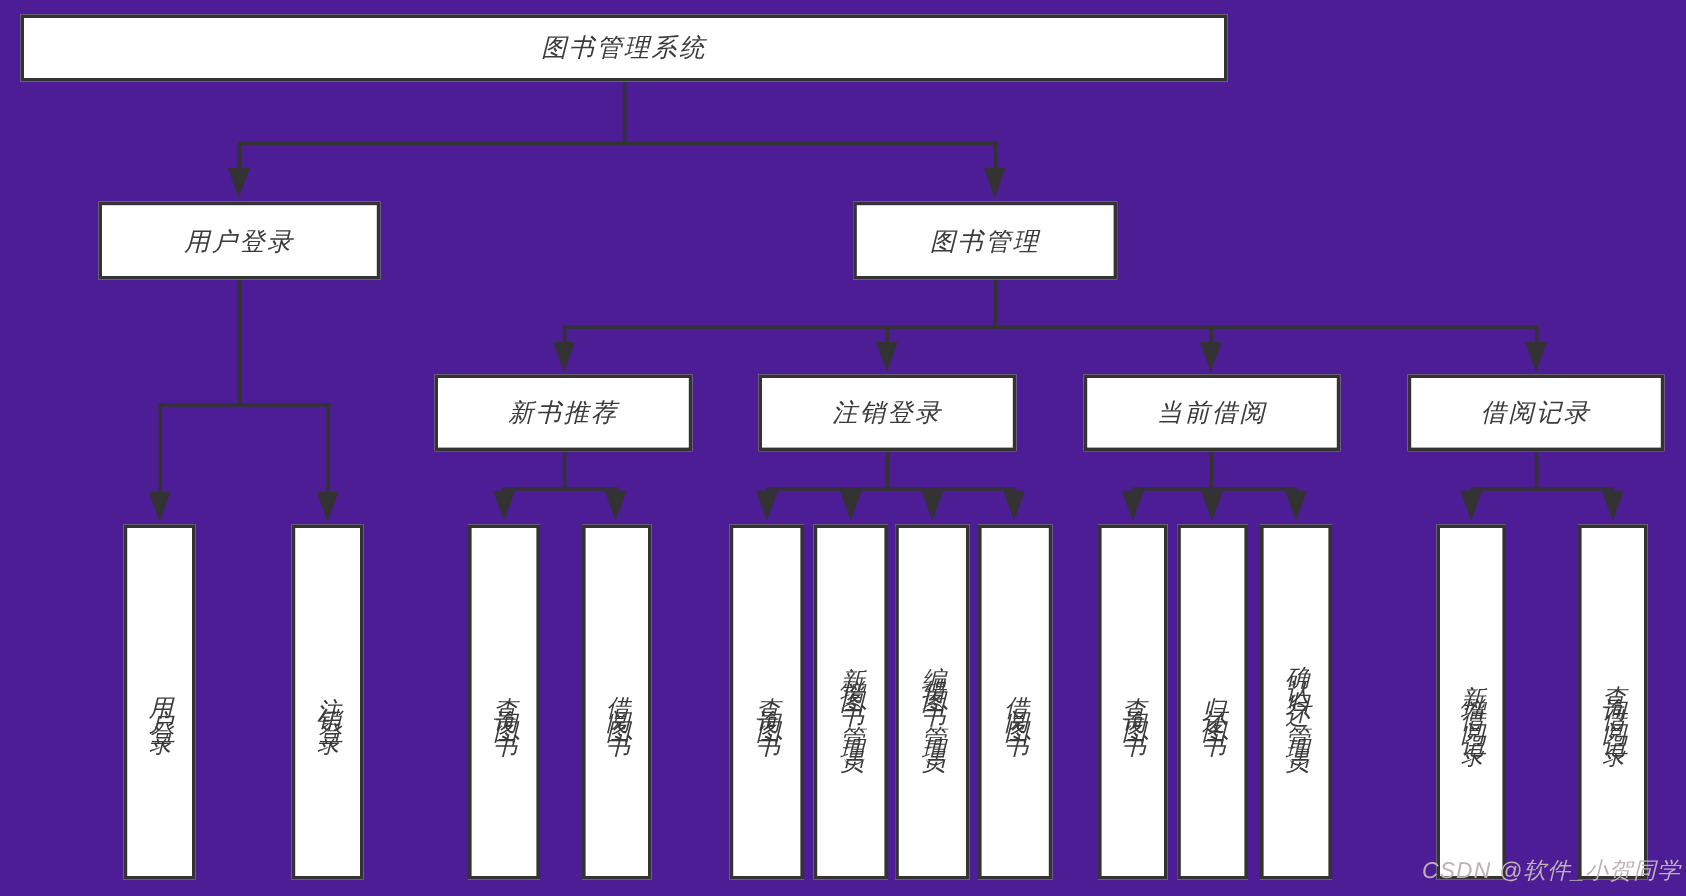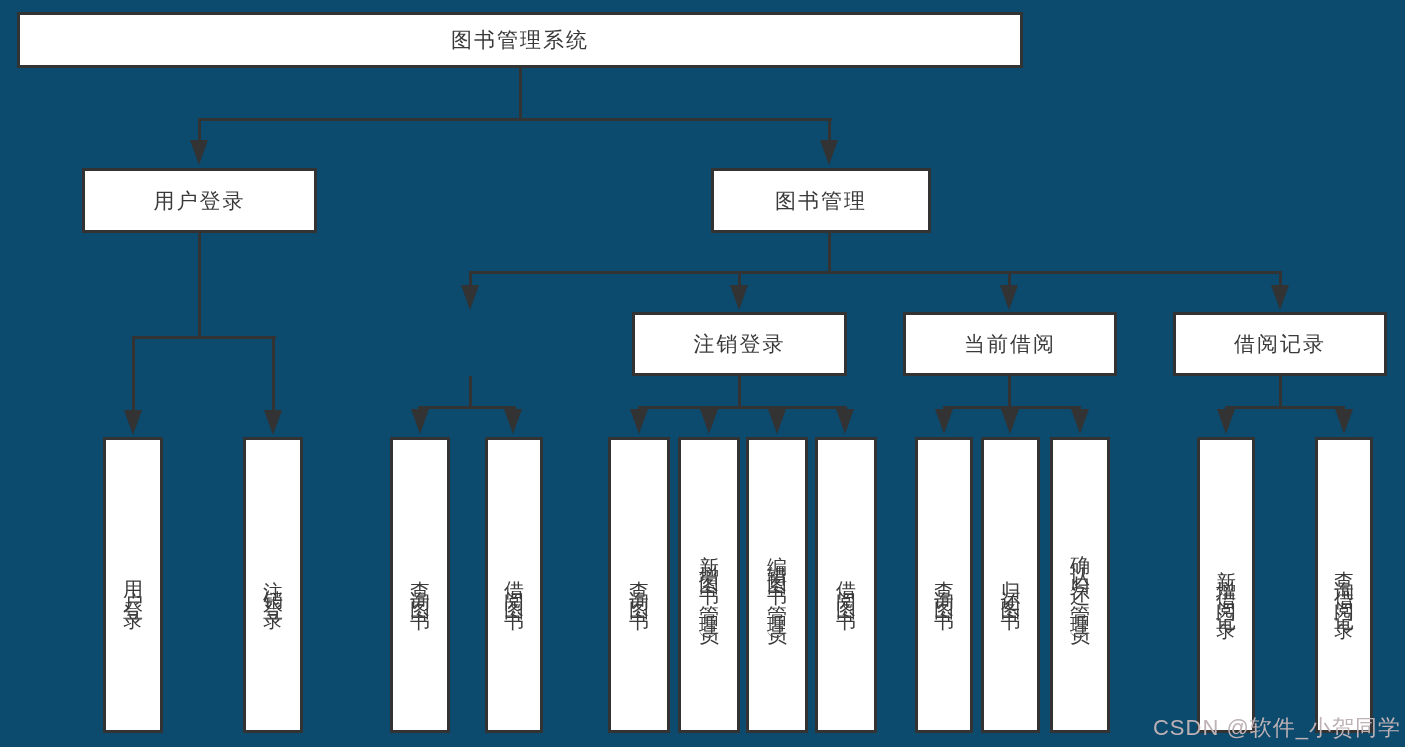--- a/index.html
+++ b/index.html
@@ -1,18 +1,18 @@
 <!DOCTYPE html>
 <html><head>
 <meta charset="utf-8">
 <style>
   html,body { margin:0; padding:0; background:#ffffff; }
   .canvas {
-    position:relative; width:1405px; height:747px; background:#0c4a6e;
-    font-family:"Liberation Sans", sans-serif; overflow:hidden;
+    position:relative; width:1405px; height:747px; background:#4c1d95;
+    font-family:"Liberation Sans", sans-serif; overflow:hidden;font-style:italic;
   }
   .box {
     position:absolute; box-sizing:border-box; background:#ffffff;
     border:3px solid #333333; display:flex; align-items:center; justify-content:center;
     font-size:21px; color:#3a3a3a; letter-spacing:2px; white-space:nowrap;
   }
   .vbox {
     position:absolute; box-sizing:border-box; background:#ffffff;
     border:3px solid #333333; display:flex; align-items:center; justify-content:center;
   }
@@ -22,21 +22,21 @@
   }
   .hl { position:absolute; height:3px; background:#333333; }
   .vl { position:absolute; width:3px;  background:#333333; }
   .ar {
     position:absolute; width:0; height:0;
     border-left:9px solid transparent; border-right:9px solid transparent;
     border-top:25px solid #333333;
   }
   .wm {
     position:absolute; right:4px; top:713px; color:#beb2b6;
-    font-size:22px; letter-spacing:1px; white-space:nowrap; z-index:5;
+    font-size:19px; letter-spacing:1px; white-space:nowrap; z-index:5;
   }
 </style>
 </head>
 <body>
 
 <div class="canvas">
 
   <i class="vl" style="left:519px;top:68px;height:52px"></i>
   <i class="hl" style="left:198px;top:118px;width:634px"></i>
   <i class="vl" style="left:198px;top:118px;height:26px"></i>
@@ -89,20 +89,23 @@
     <span>图书管理系统</span>
   </div>
 
   <div class="box" style="left:82px;top:168px;width:235px;height:65px">
     <span>用户登录</span>
   </div>
   <div class="box" style="left:711px;top:168px;width:220px;height:65px">
     <span>图书管理</span>
   </div>
 
+  <div class="box" style="left:362px;top:312px;width:215px;height:64px">
+    <span>新书推荐</span>
+  </div>
   <div class="box" style="left:632px;top:312px;width:215px;height:64px">
     <span>注销登录</span>
   </div>
   <div class="box" style="left:1173px;top:312px;width:214px;height:64px">
     <span>借阅记录</span>
   </div>
   <div class="box" style="left:903px;top:312px;width:214px;height:64px">
     <span>当前借阅</span>
   </div>
 

